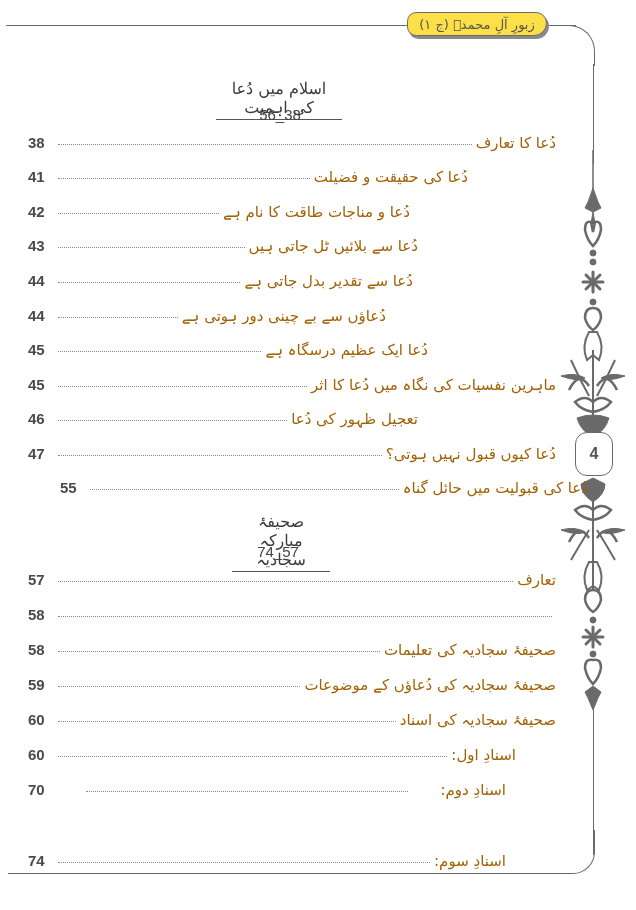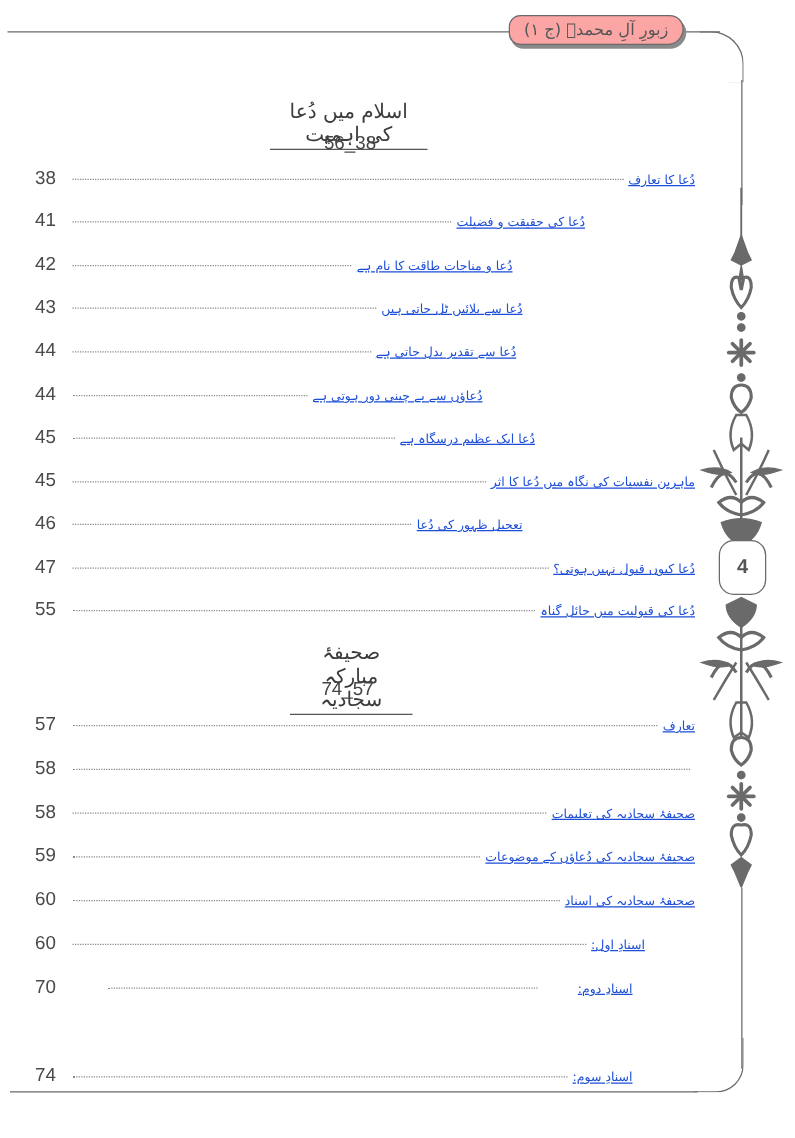--- a/index.html
+++ b/index.html
@@ -10,21 +10,21 @@
     .frame-top { position: absolute; left: 6px; top: 25px; width: 402px; height: 0; border-top: 1.5px solid #6a6a6a; }
     .frame-top-right { position: absolute; left: 546px; top: 25px; width: 30px; height: 0; border-top: 1.5px solid #6a6a6a; }
     .frame-corner-tr { position: absolute; left: 560px; top: 25px; width: 34px; height: 40px; border-top: 1.5px solid #6a6a6a; border-right: 1.5px solid #6a6a6a; border-top-right-radius: 26px; }
     .frame-right-top { position: absolute; left: 593px; top: 64px; height: 100px; border-left: 1.5px solid #6a6a6a; }
     .frame-right-bottom { position: absolute; left: 593px; top: 710px; height: 145px; border-left: 1.5px solid #6a6a6a; }
     .frame-corner-br { position: absolute; left: 555px; top: 830px; width: 39px; height: 43px; border-bottom: 1.5px solid #6a6a6a; border-right: 1.5px solid #6a6a6a; border-bottom-right-radius: 22px; }
     .frame-bottom { position: absolute; left: 8px; top: 873px; width: 550px; height: 0; border-top: 1.5px solid #6a6a6a; }
 
     .header-badge {
       position: absolute; left: 407px; top: 12px; width: 138px; height: 22px;
-      border: 1.5px solid #6a6a6a; border-radius: 10px 12px 14px 10px; background: #fca5a5;
+      border: 1.5px solid #6a6a6a; border-radius: 10px 12px 14px 10px; background: #fde047;
       box-shadow: 2px 3px 0 #8a8a8a;
       display: flex; align-items: center; justify-content: center;
       font-size: 13px; color: #555; direction: rtl;
     }
 
     .ornament { position: absolute; left: 555px; top: 150px; width: 76px; height: 560px; }
     .page-badge {
       position: absolute; left: 575px; top: 432px; width: 36px; height: 42px;
       border: 1.5px solid #6a6a6a; border-radius: 12px; background: #fff;
       display: flex; align-items: center; justify-content: center;
@@ -38,27 +38,27 @@
     }
     .section-range {
       position: absolute; font-family: "Liberation Sans", sans-serif; font-size: 15px; color: #444; text-align: center;
     }
 
     .toc-row {
       position: absolute; left: 28px; width: 528px; height: 24px;
       display: flex; align-items: baseline;
     }
     .toc-num {
-      font-family: "Liberation Sans", sans-serif; font-size: 15px; color: #4a4a4a; width: 26px; flex: 0 0 26px;
+      font-family: "Liberation Sans", sans-serif; font-size: 15px; color: #4a4a4a; width: 26px; flex: 0 0 26px; font-weight: bold;
     }
     .toc-dots {
       flex: 1 1 auto; border-bottom: 1.5px dotted #8a8a8a; height: 0; margin: 0 4px; position: relative; top: -3px;
     }
     .toc-title {
-      direction: rtl; font-family: "DejaVu Sans", sans-serif; font-size: 10px; color: #1d4ed8; white-space: nowrap; text-decoration: underline;
+      direction: rtl; font-family: "DejaVu Sans", sans-serif; font-size: 15px; color: #a16207; white-space: nowrap;
     }
     .toc-row.sub .toc-title { margin-right: 12px; }
   </style>
 </head>
 <body>
 
 <div class="frame-top"></div>
 <div class="frame-top-right"></div>
 <div class="frame-corner-tr"></div>
 <div class="frame-right-top"></div>
@@ -168,21 +168,21 @@
 <div class="toc-row" style="top: 410px; width: 390px;">
   <span class="toc-num">46</span>
   <span class="toc-dots"></span>
   <span class="toc-title">تعجیل ظہور کی دُعا</span>
 </div>
 <div class="toc-row" style="top: 445px;">
   <span class="toc-num">47</span>
   <span class="toc-dots"></span>
   <span class="toc-title">دُعا کیوں قبول نہیں ہوتی؟</span>
 </div>
-<div class="toc-row" style="top: 479px;">
+<div class="toc-row" style="top: 479px; margin-left: 32px;">
   <span class="toc-num">55</span>
   <span class="toc-dots"></span>
   <span class="toc-title">دُعا کی قبولیت میں حائل گناہ</span>
 </div>
 
 <div class="section-title" style="left: 232px; top: 512px; width: 90px;">صحیفۂ مبارکہ سجادیہ</div>
 <div class="section-range" style="left: 238px; top: 543px; width: 80px;">74_57</div>
 
 <div class="toc-row" style="top: 571px;">
   <span class="toc-num">57</span>

